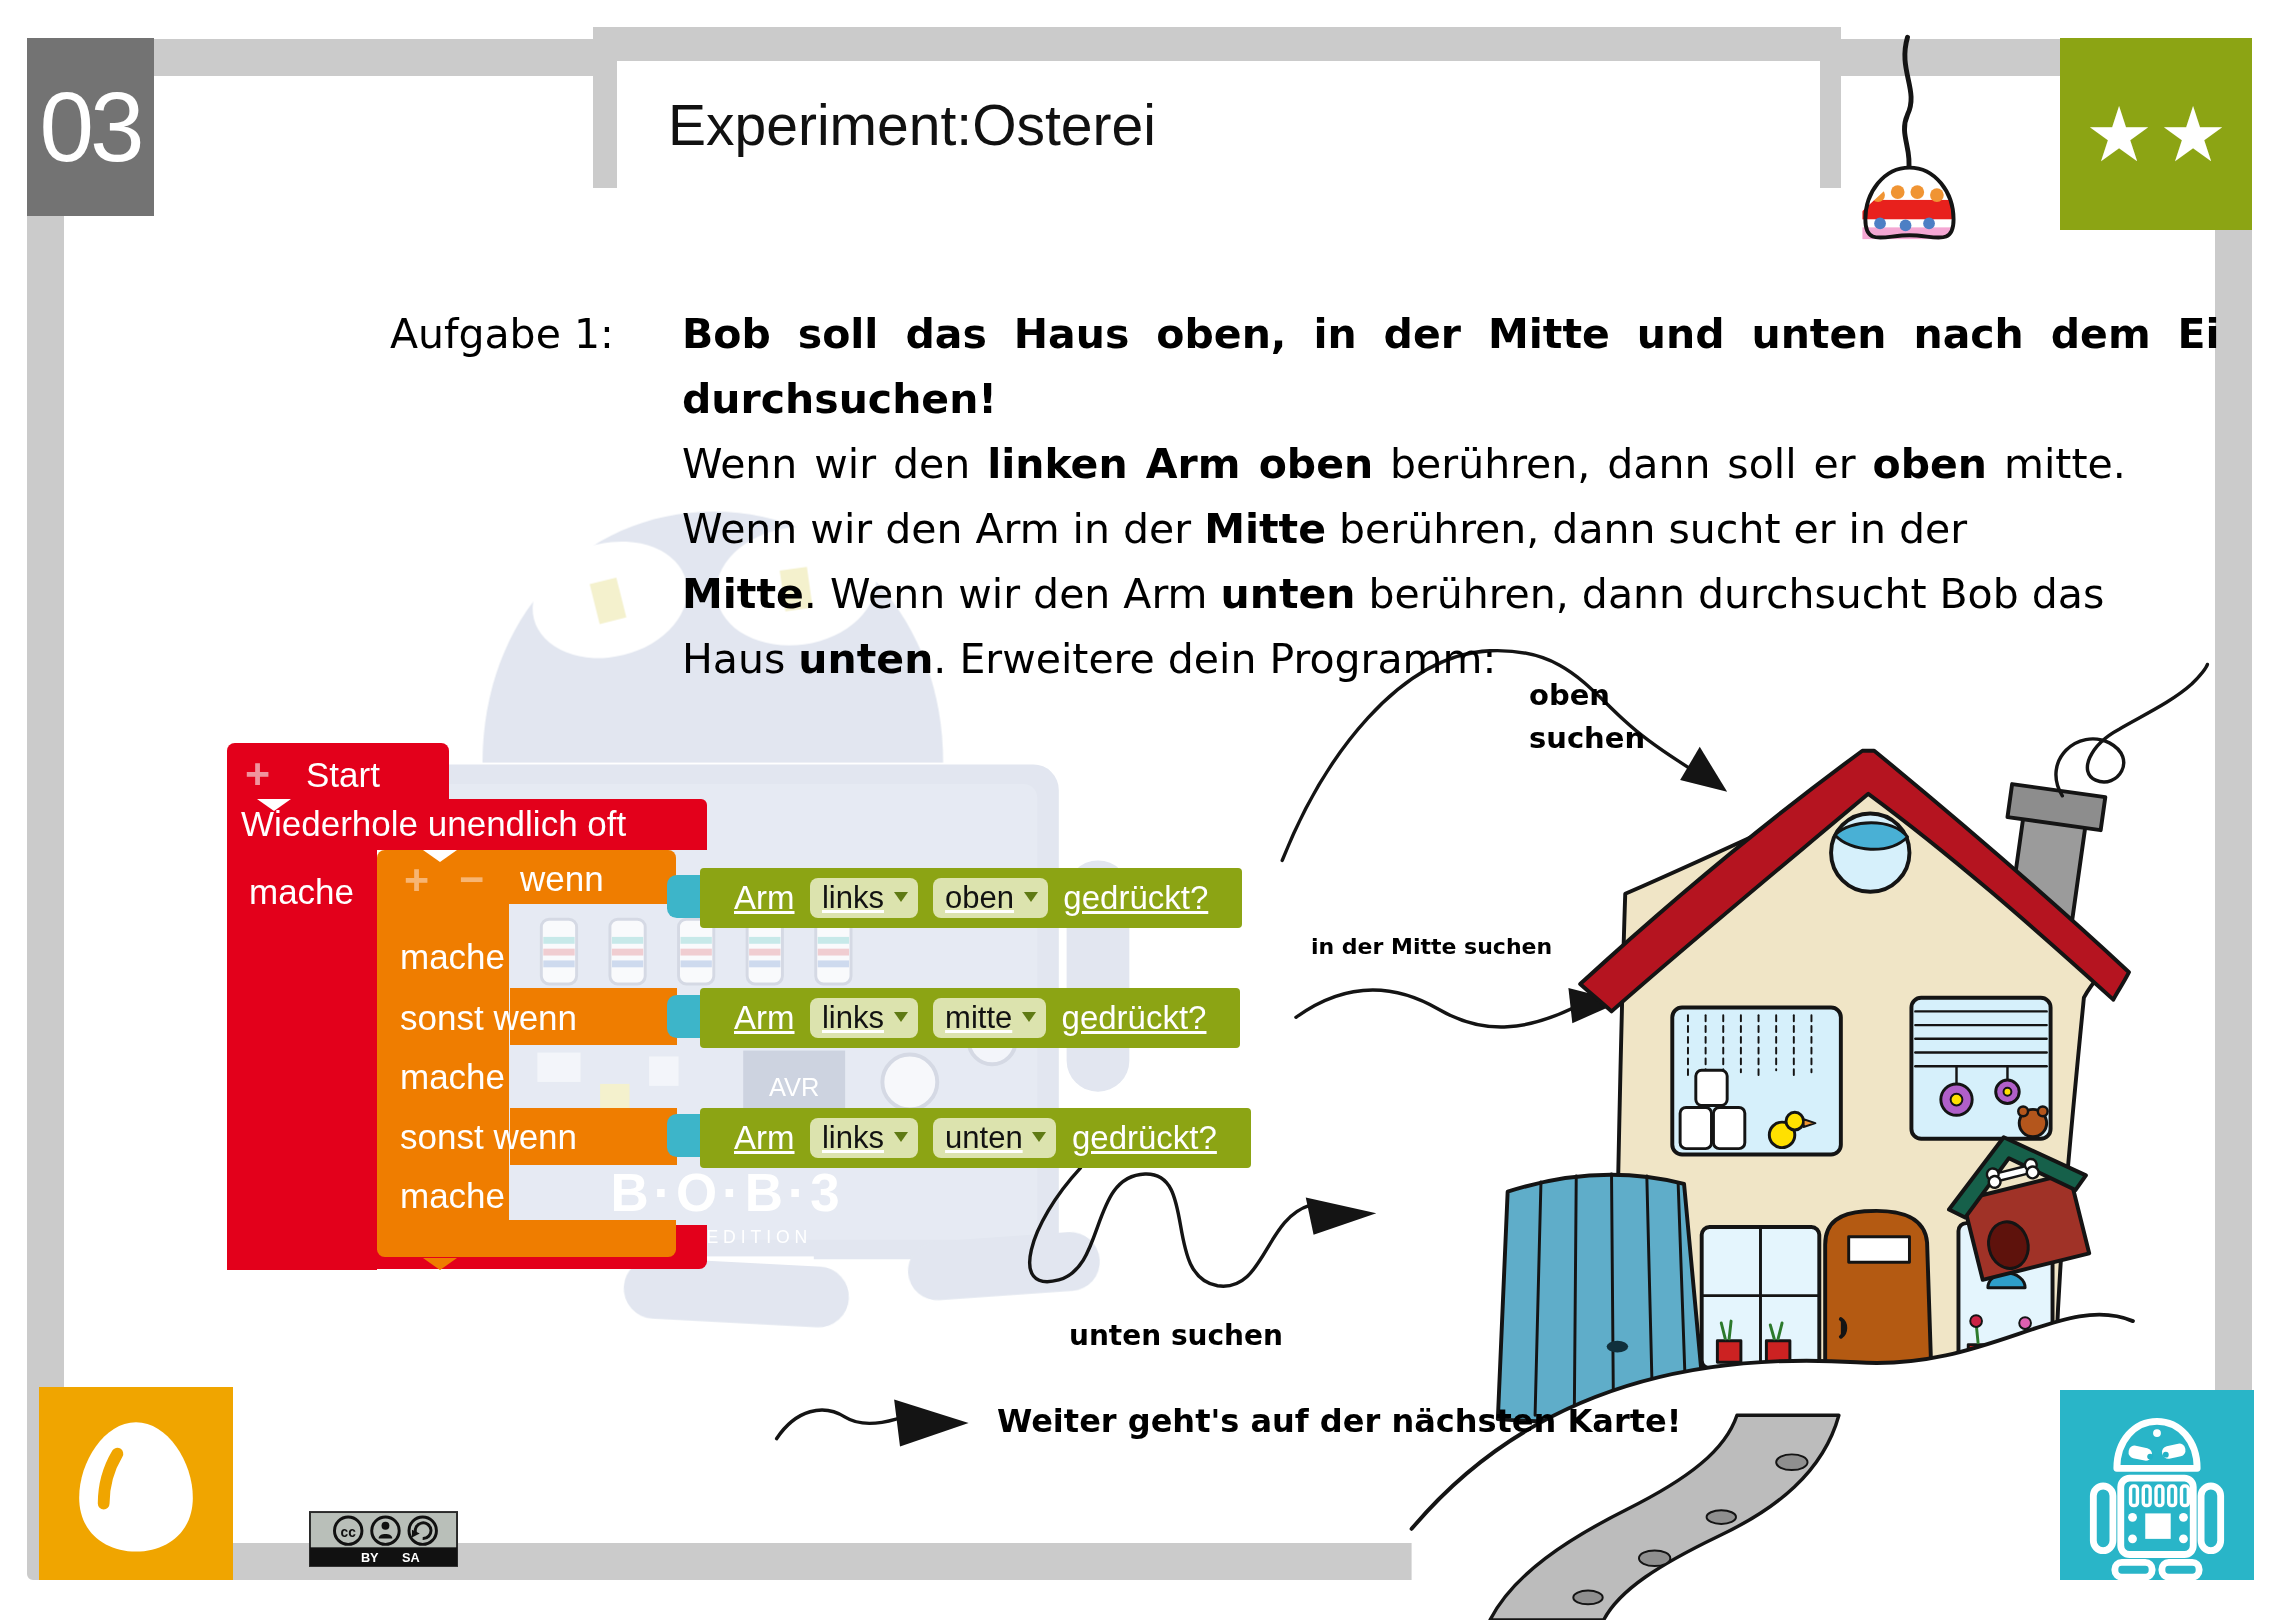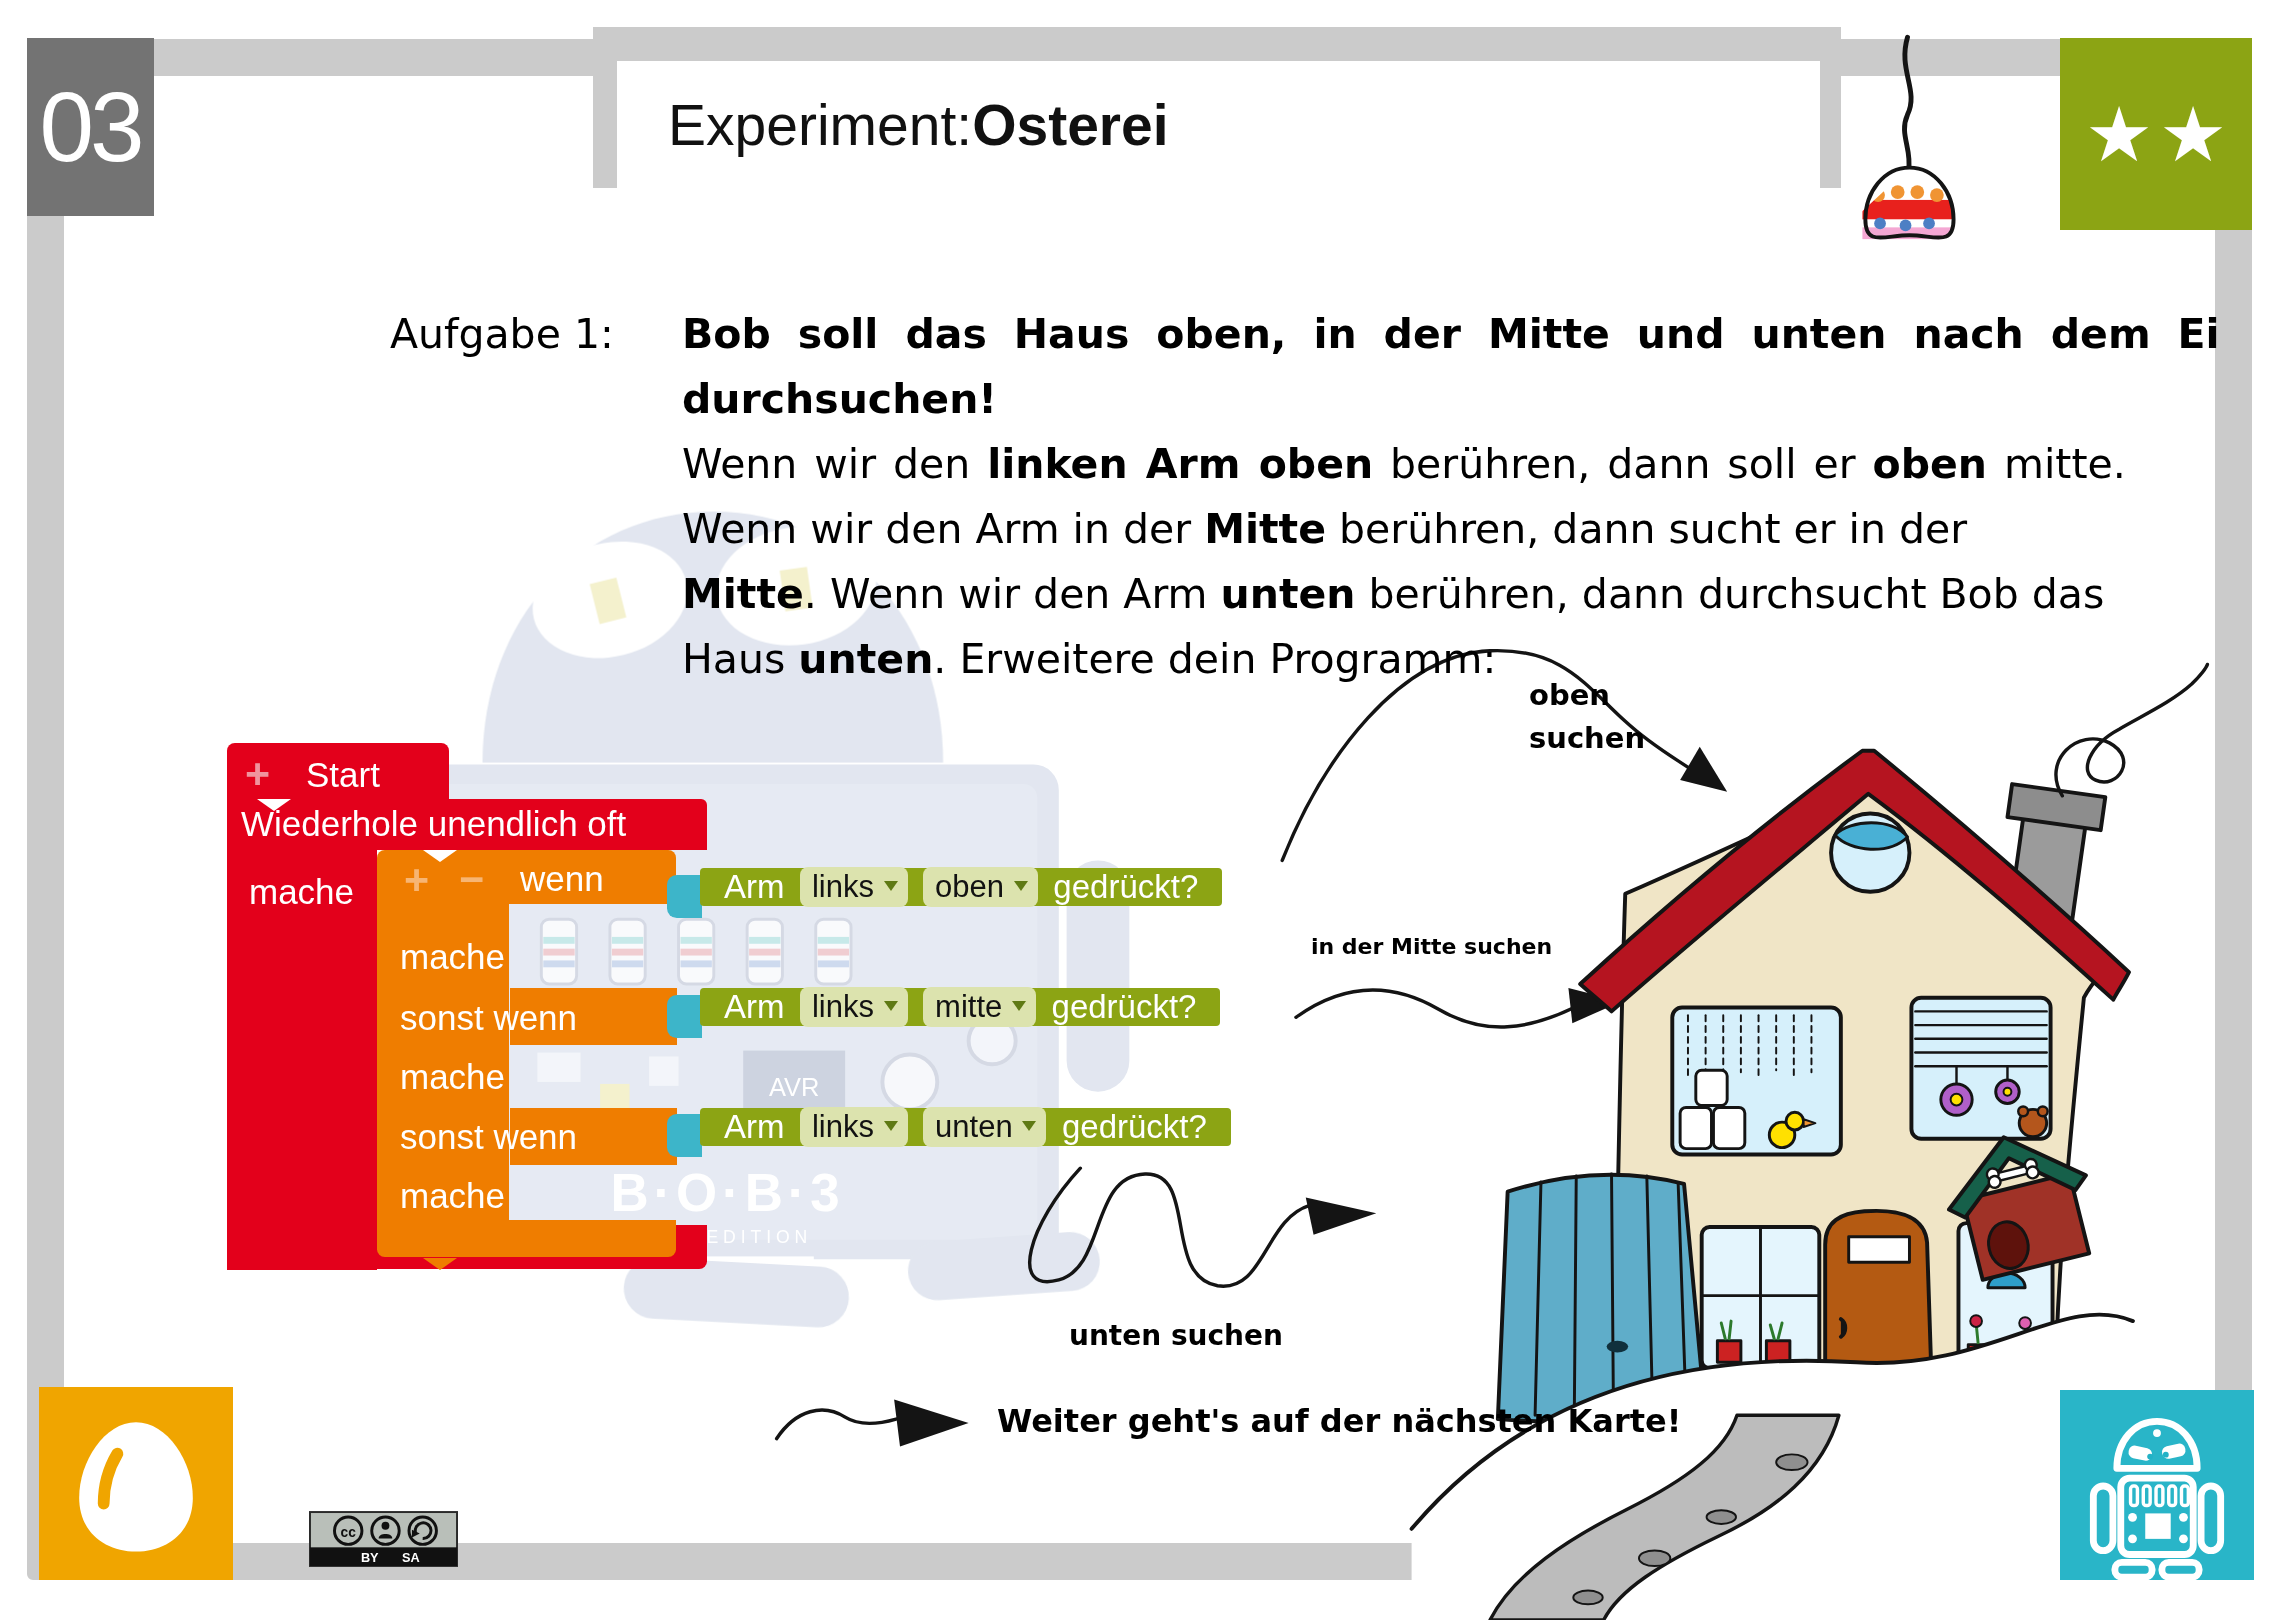--- a/index.html
+++ b/index.html
@@ -15,39 +15,39 @@
      font-weight:normal;font-size:98px;letter-spacing:-3.9px;}
   #badge-stars{left:2060px;top:38px;width:192px;height:192px;background:#8ca414;color:#fff;
      font-size:76px;gap:5.9px;}
   #badge-egg{left:39px;top:1387px;width:194px;height:193px;background:#f0a500;}
   #badge-robot{left:2060px;top:1390px;width:194px;height:190px;background:#29b5c8;}
   
   #header-outer{left:593px;top:27.4px;width:1248px;height:161px;background:#cbcbcb;z-index:5;}
   #header-inner{left:617px;top:61px;width:1203px;height:128px;background:#fff;z-index:6;
      display:flex;align-items:center;padding-left:51px;box-sizing:border-box;
      font-size:57px;color:#111;}
-  #header-inner b{font-weight:700;}
+  #header-inner b{font-weight:400;}
   
   .hand{font-family:"DejaVu Sans",sans-serif;margin-left:15px;}
   #task-label{left:375px;top:310px;font-size:41px;z-index:7;}
   #task-text{left:667px;top:302px;width:1402px;z-index:7;font-size:41px;line-height:65px;color:#000;}
   #task-text .ln{white-space:nowrap;}
   #task-text .ln.ws1{word-spacing:12.7px;}
   #task-text .ln.ws3{word-spacing:3.9px;}
   #task-text span.b{font-weight:700;}
   
   .blk{z-index:4;box-sizing:border-box;color:#fff;font-size:35px;}
   .red{background:#e3001b;}
   .orange{background:#ef7d00;}
   .green{background:#8ca414;}
   .blabel{position:absolute;z-index:5;color:#fff;font-size:35px;white-space:nowrap;}
   .plusred{color:#f0939e;font-weight:bold;font-size:43px;}
   .plusor{color:#f7b573;font-weight:bold;font-size:43px;}
-  .greenrow{display:flex;align-items:center;gap:15.7px;padding:0 24px;height:38px;z-index:5;
-     color:#fff;font-size:33px;}
+  .greenrow{display:flex;align-items:center;gap:15.7px;padding:0 34px;height:60px;z-index:5;
+     color:#fff;font-size:33px;text-decoration:underline;}
   .chip{display:inline-flex;align-items:center;gap:9.8px;background:#dce3ae;border-radius:8px;
      color:#121212;padding:2px 9.8px 3.9px 11.8px;font-size:31px;line-height:35px;}
   .chip .tri{width:0;height:0;border-left:7.8px solid transparent;border-right:7.8px solid transparent;
      border-top:10.8px solid #5f7a14;display:inline-block;}
   .tealtab{position:absolute;width:35px;height:43px;background:#3db5c9;border-radius:9.8px 0 0 9.8px;z-index:5;}
   .vnotch{position:absolute;width:0;height:0;border-left:17.6px solid transparent;
      border-right:17.6px solid transparent;border-top:12.7px solid #fff;z-index:6;}
   .onotch{position:absolute;width:0;height:0;border-left:17.6px solid transparent;
      border-right:17.6px solid transparent;border-top:12.7px solid #ef7d00;z-index:6;}
   

